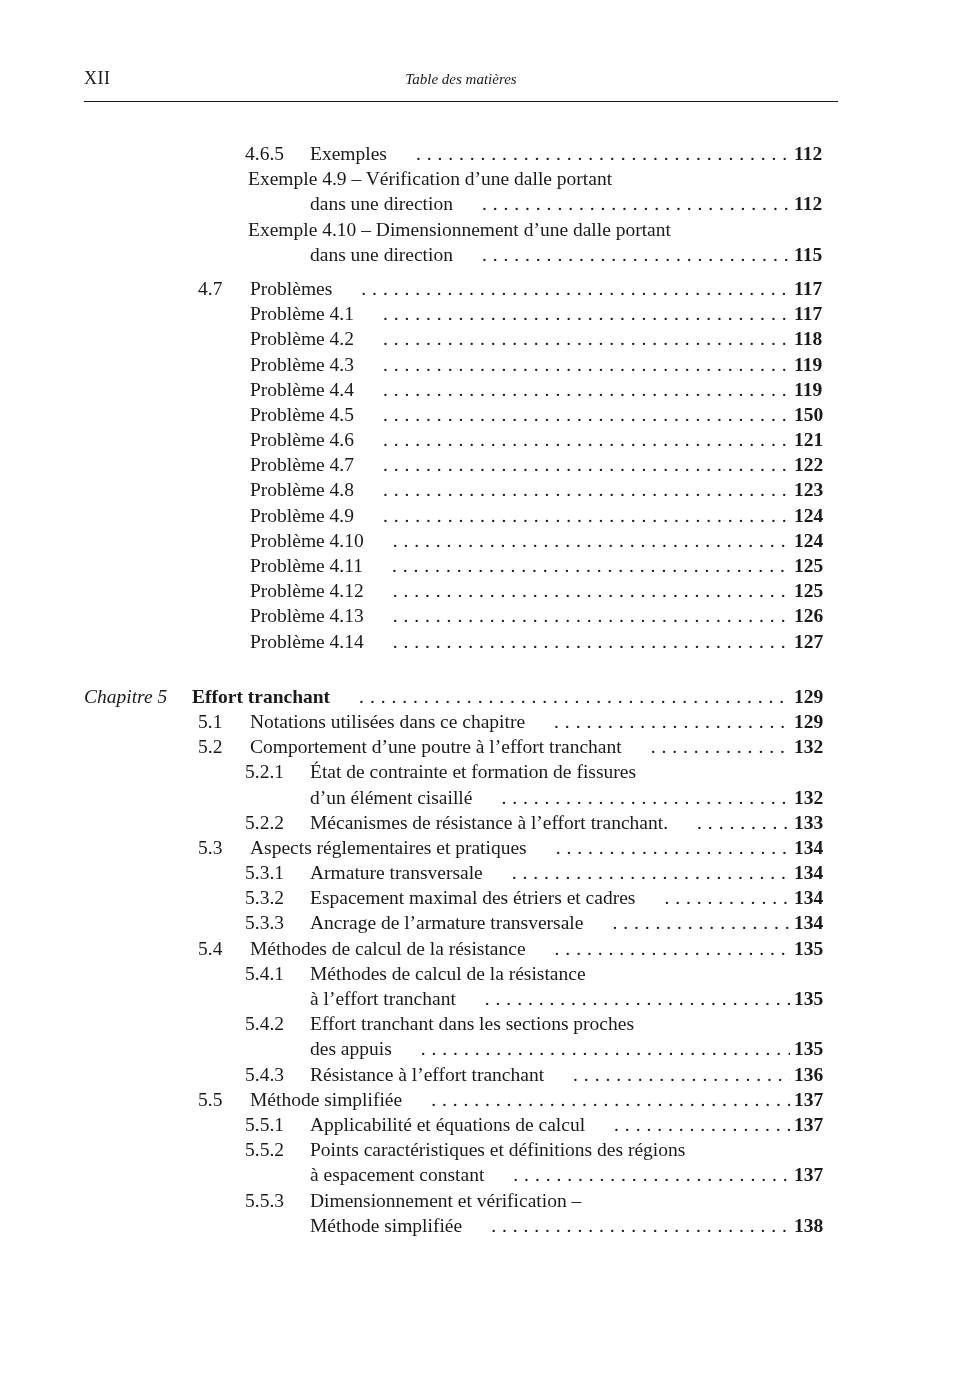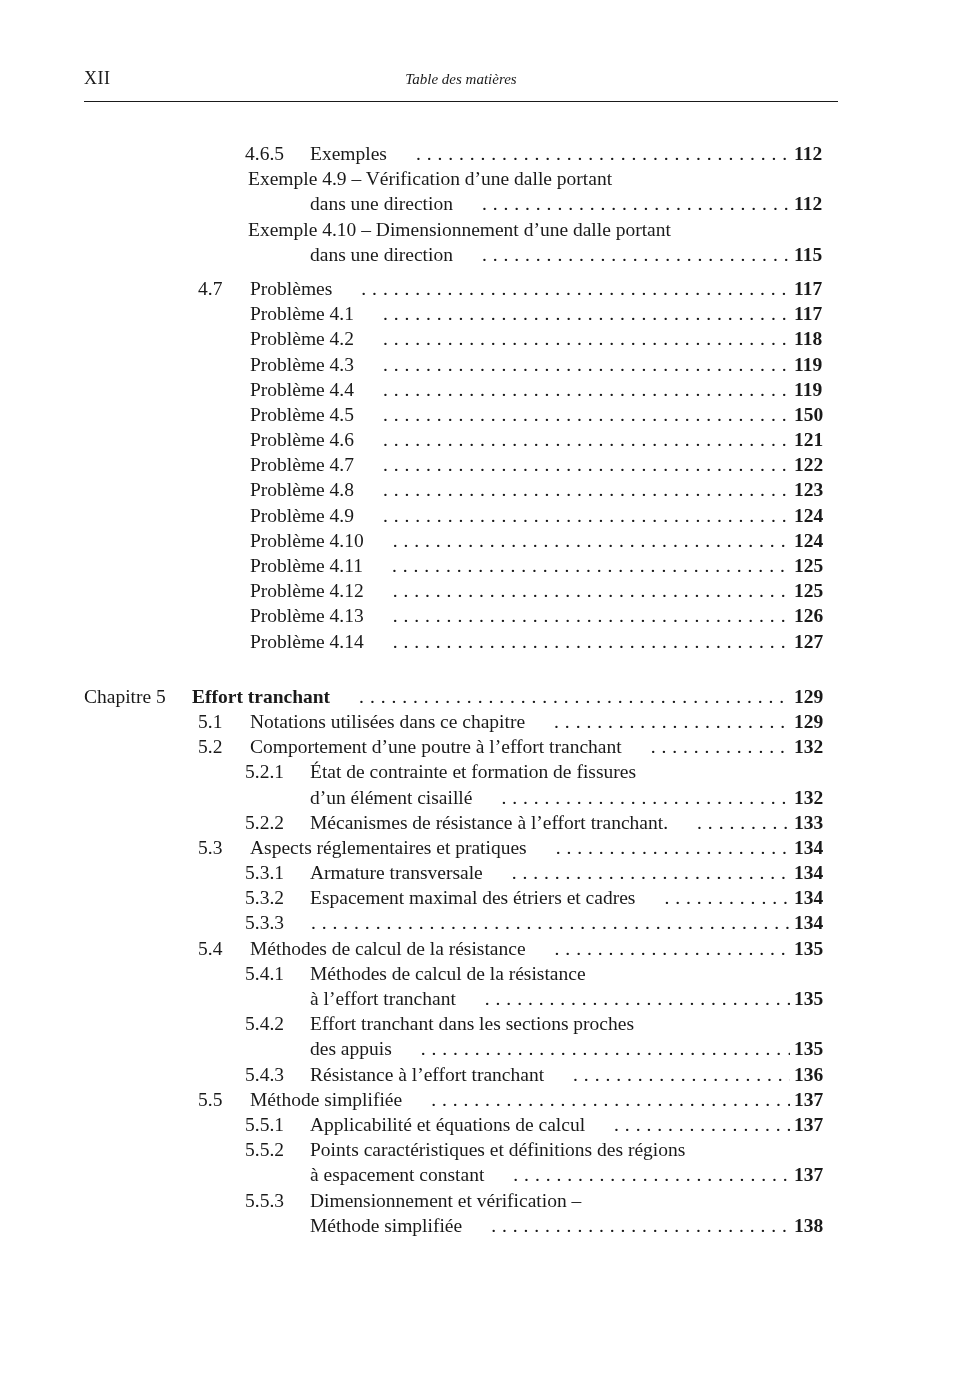--- a/index.html
+++ b/index.html
@@ -79,21 +79,21 @@
   .row.gap-lg { margin-top: 30px; }
 
   
   .num {
     position: absolute;
     top: 0;
     line-height: 25.2px;
     white-space: nowrap;
     text-align: right;
   }
-  .num.chap  { left: 0px; }     
+  .num.chap  { left: 0px; font-style: italic; }     
   .num.lvl2  { left: 107px; margin-left: 7px; }   
   .num.lvl3  { left: 161px; }   
 
   
   .lead {
     position: absolute;
     top: 0;
     right: 48px;
     line-height: 25.2px;
     display: flex;
@@ -352,20 +352,21 @@
         <div class="num lvl3">5.3.2</div>
         <div class="lead c3">
           <span class="label">Espacement maximal des étriers et cadres</span>
           <span class="dots">........................................................................................................................</span>
         </div>
         <div class="pageno">134</div>
       </div>
       <div class="row">
         <div class="num lvl3">5.3.3</div>
         <div class="lead c3">
+          <span class="label">Ancrage de l’armature transversale</span>
           <span class="dots">........................................................................................................................</span>
         </div>
         <div class="pageno">134</div>
       </div>
       <div class="row">
         <div class="num lvl2">5.4</div>
         <div class="lead c2">
           <span class="label">Méthodes de calcul de la résistance</span>
           <span class="dots">........................................................................................................................</span>
         </div>

